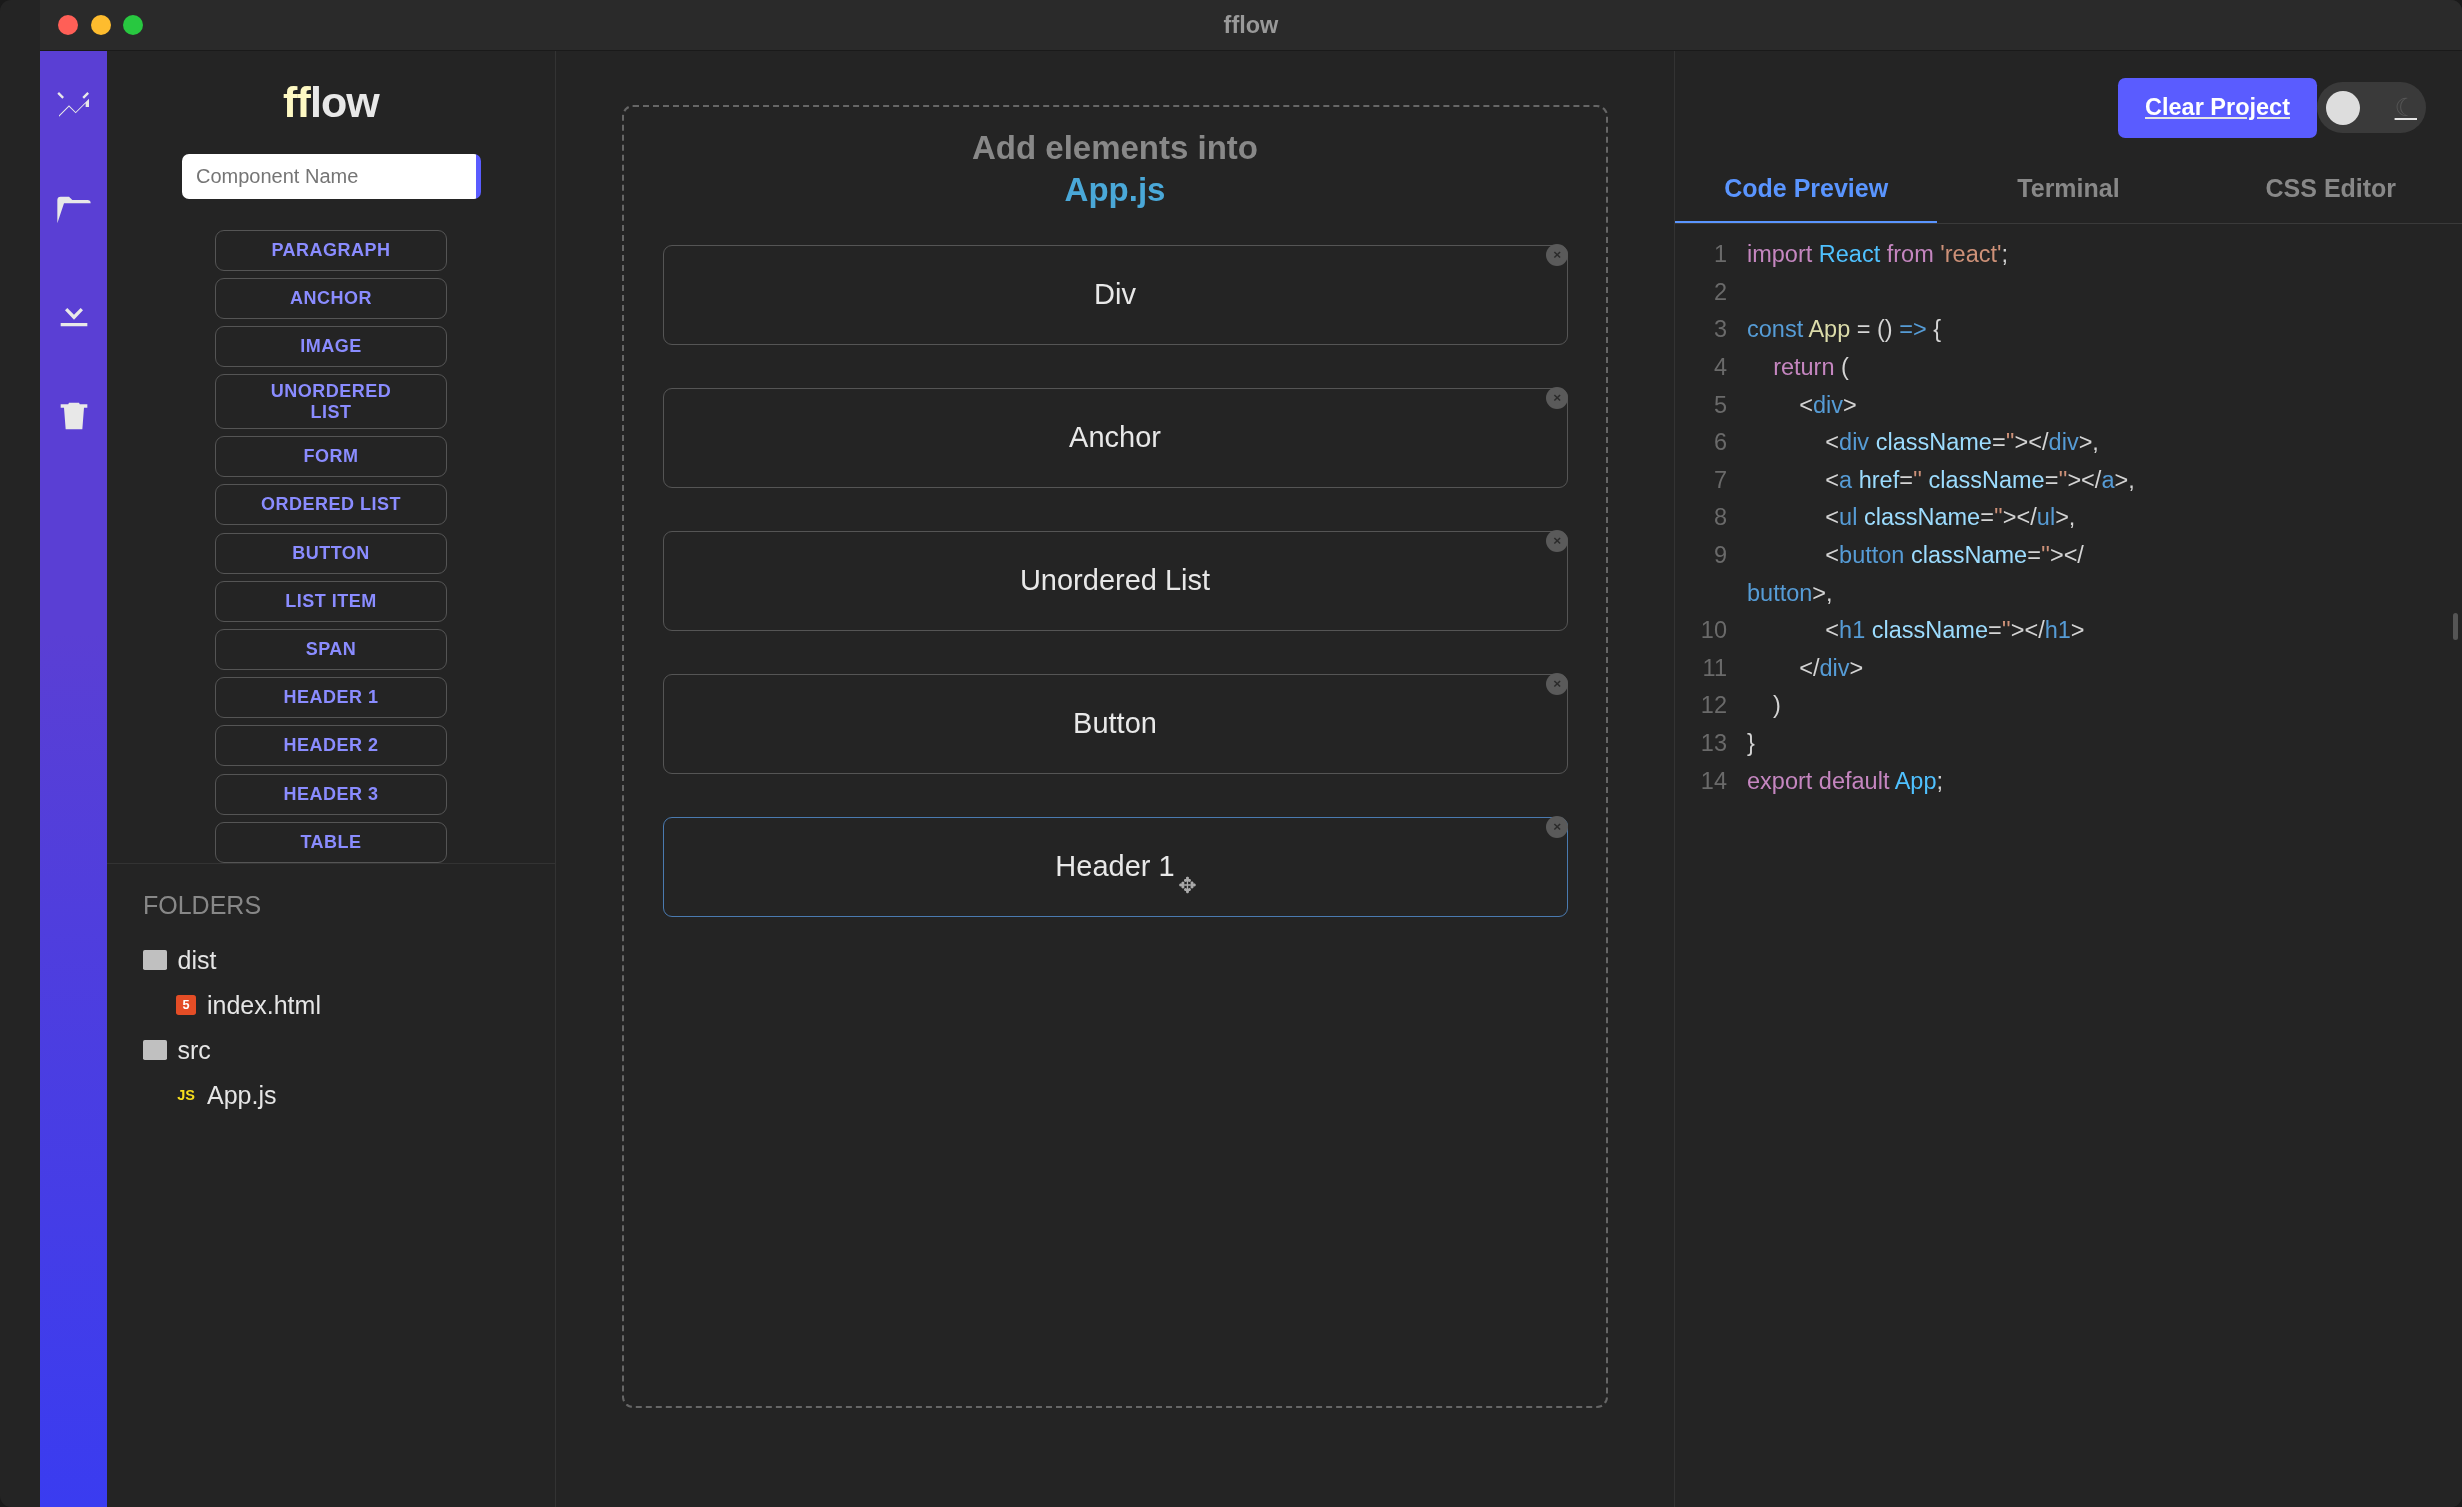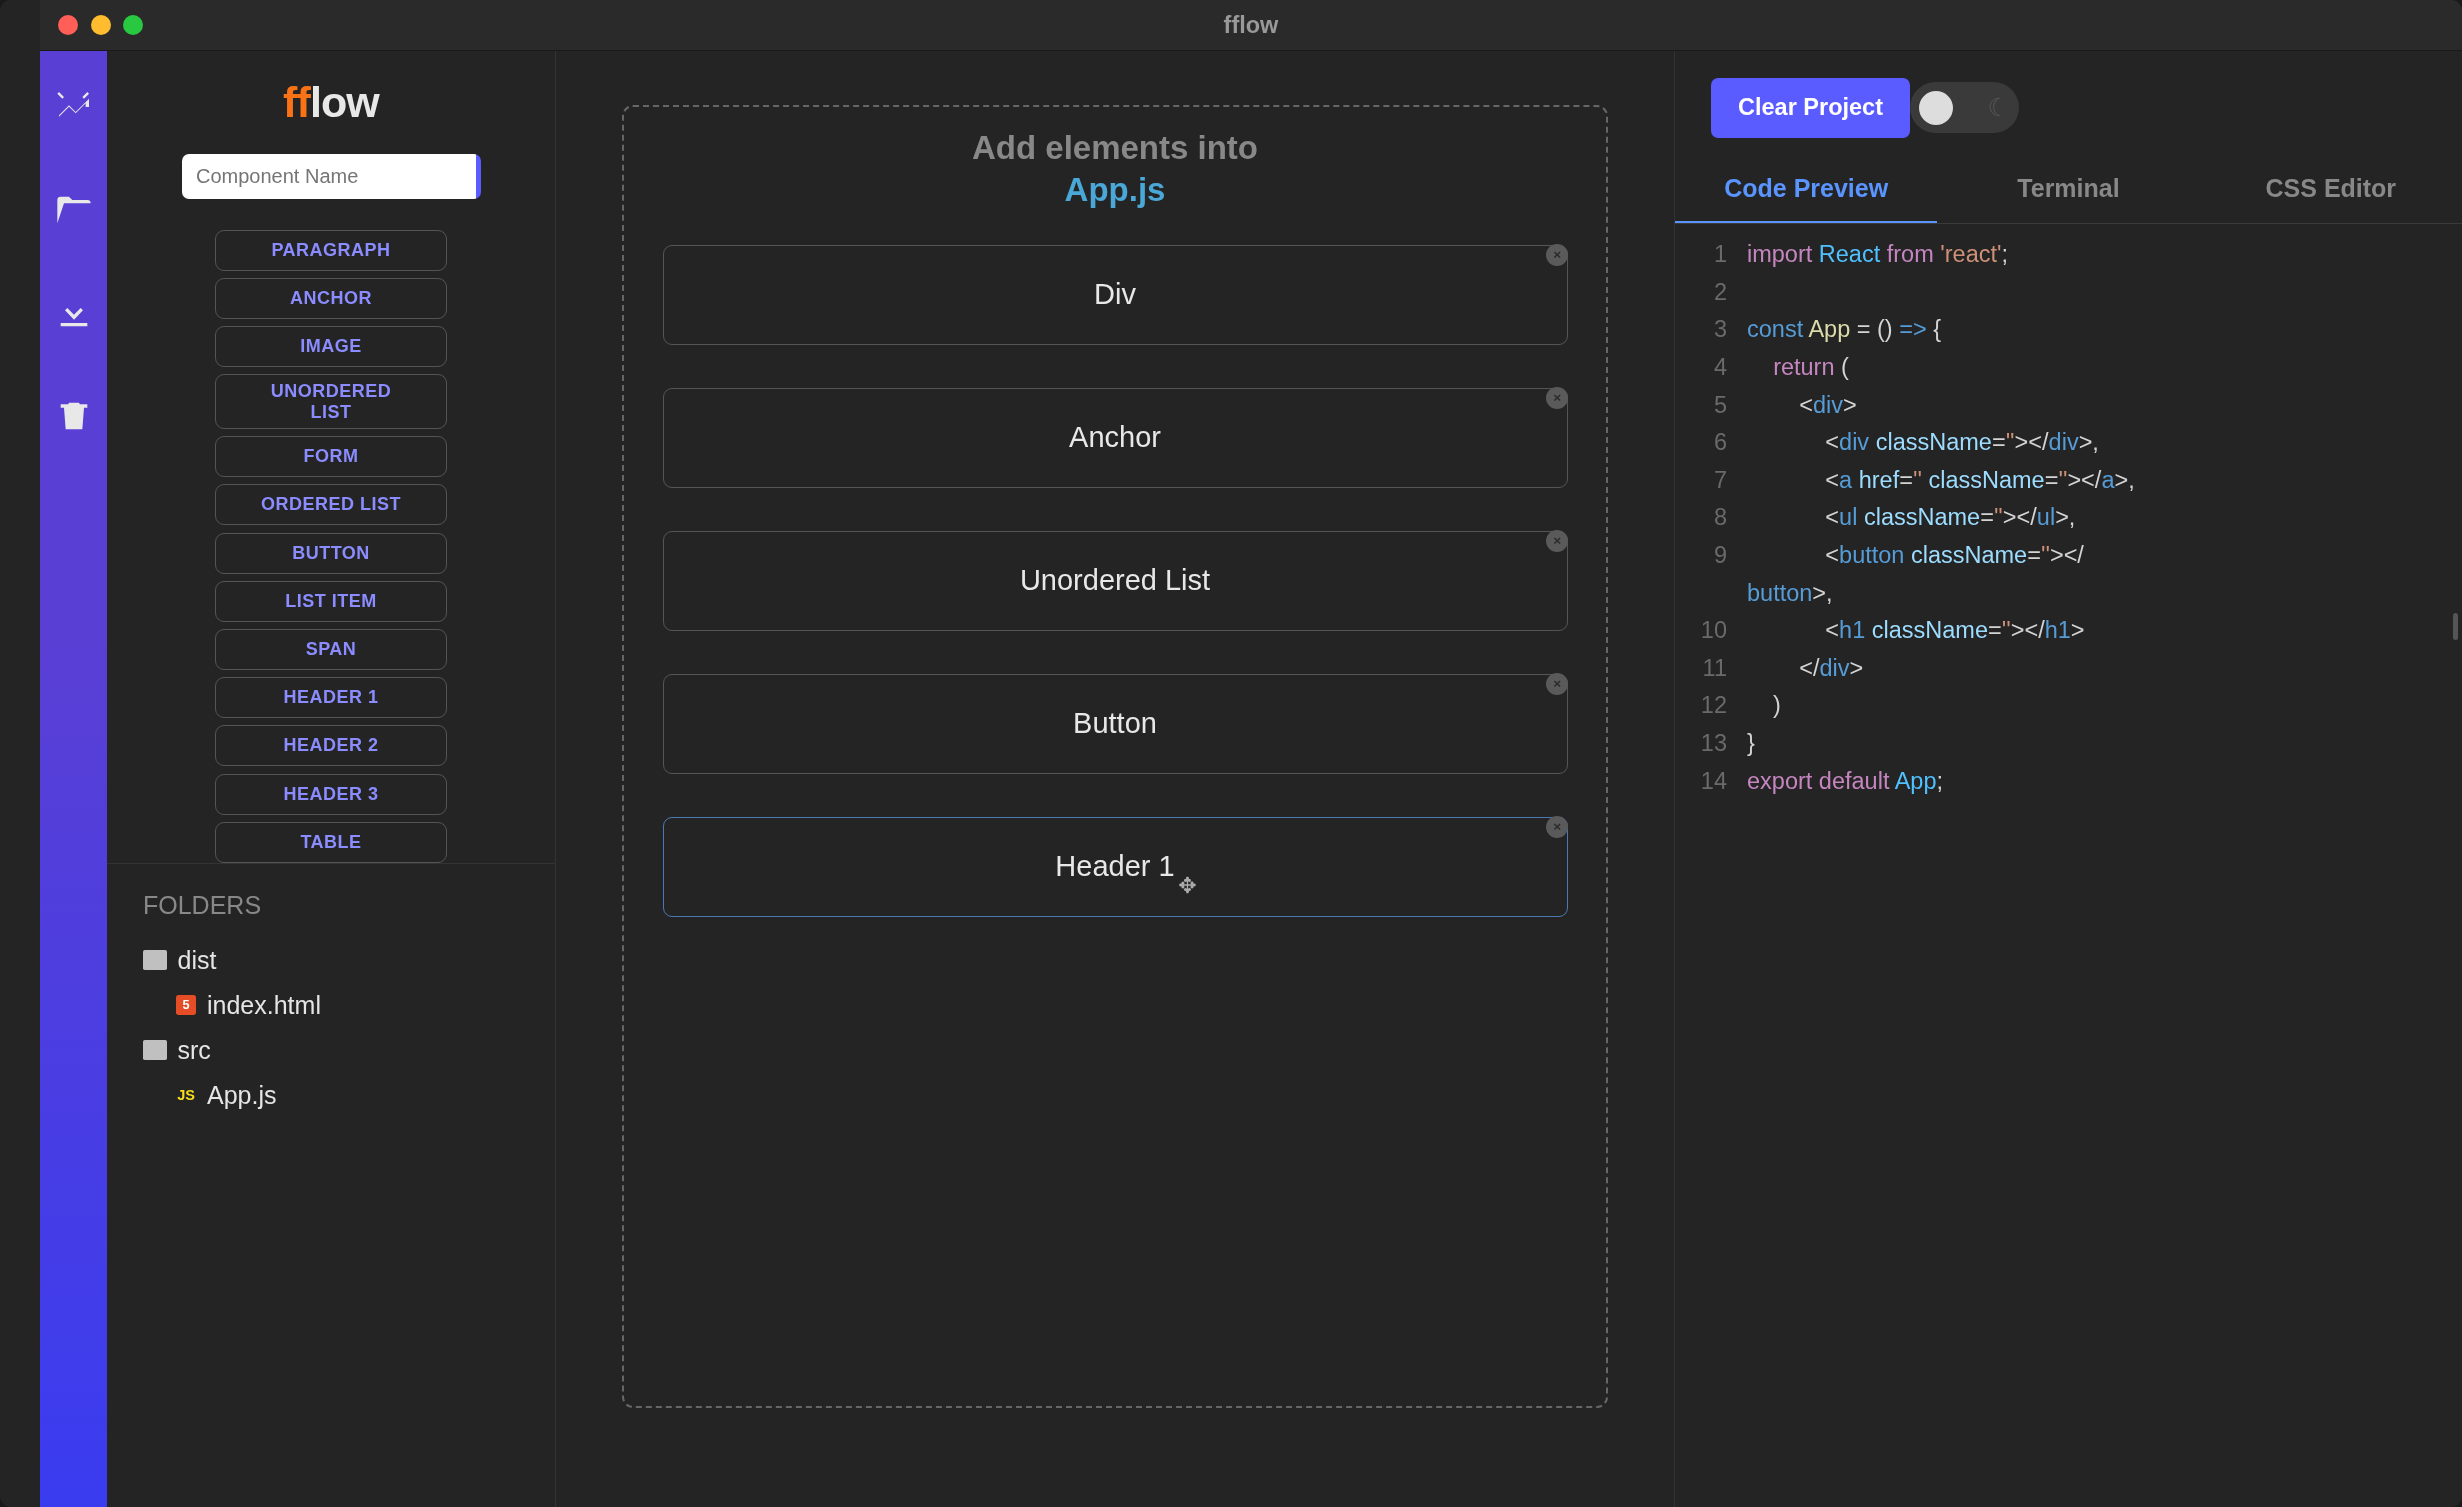--- a/index.html
+++ b/index.html
@@ -12,21 +12,21 @@
 .tl-yellow { background: #febc2e; }
 .tl-green { background: #28c840; }
 .title-text { position: absolute; left: 50%; transform: translateX(-50%); color: #999; font-size: 23.5px; font-weight: 600; }
 .body-area { flex: 1; display: flex; }
 .iconbar { width: 67px; background: linear-gradient(180deg, #5a3fd4 0%, #5a3fd4 40%, #3a3cf0 100%); display: flex; flex-direction: column; align-items: center; padding: 36px 0; gap: 63px; }
 .icon-btn { width: 40px; height: 40px; display: flex; align-items: center; justify-content: center; cursor: pointer; }
 .icon-btn svg { width: 40px; height: 40px; fill: #e8e8e8; }
 .sidebar { width: 449px; background: #242424; display: flex; flex-direction: column; border-right: 0.9px solid #333; }
 .sidebar-top { padding: 27px 36px 18px; display: flex; flex-direction: column; align-items: center; }
 .logo { font-size: 43px; font-weight: 800; letter-spacing: -0.9px; }
-.logo-ff { color: #f97316; }
+.logo-ff { color: #fef9c3; }
 .logo-low { color: #e8e8e8; }
 .add-row { margin-top: 27px; display: flex; width: 299px; border-radius: 7px; overflow: hidden; }
 .comp-input { flex: 1; padding: 11px 14.5px; border: none; background: #fff; font-size: 20px; color: #666; outline: none; }
 .add-btn { background: #5a5cff; color: #fff; padding: 0 18px; border: none; font-size: 22px; font-weight: 600; cursor: pointer; }
 .elements-list { padding: 12.7px 0 0; display: flex; flex-direction: column; align-items: center; gap: 7.2px; max-height: 706px; }
 .elem-btn { width: 232px; padding: 9px 0; border: 1.8px solid #555; border-radius: 9px; background: #242424; color: #8a8cff; font-size: 18px; font-weight: 800; letter-spacing: 0.5px; text-align: center; cursor: pointer; }
 .elem-btn.two-line { padding: 5.4px 0; }
 .folders-section { flex: 1; border-top: 0.9px solid #333; padding: 27px 36px; }
 .folders-header { font-size: 25px; color: #888; font-weight: 500; margin-bottom: 18px; }
 .tree { font-size: 25px; line-height: 1.8; }
@@ -37,21 +37,21 @@
 .js-ico { width: 20px; height: 20px; display: inline-flex; align-items: center; justify-content: center; font-size: 14.5px; color: #f7df1e; font-weight: 800; }
 .canvas-area { flex: 1; background: #242424; display: flex; align-items: flex-start; justify-content: center; padding: 54px 36px; border-right: 0.9px solid #333; }
 .canvas { width: 986px; height: 1303px; border: 2.7px dashed #666; border-radius: 11px; padding: 22px; display: flex; flex-direction: column; align-items: center; }
 .canvas-title { font-size: 33px; font-weight: 700; color: #888; margin-bottom: 3.6px; }
 .canvas-sub { font-size: 33px; font-weight: 800; color: #4aa8d8; margin-bottom: 36px; }
 .canvas-block { width: 905px; height: 100px; border: 1.8px solid #555; border-radius: 9px; display: flex; align-items: center; justify-content: center; position: relative; margin-bottom: 43px; font-size: 29px; color: #e8e8e8; cursor: move; }
 .canvas-block.selected { border-color: #4a7ab0; }
 .delete-pill { position: absolute; top: -1.8px; right: -1.8px; width: 22px; height: 22px; background: #5a5a5a; border-radius: 50%; display: flex; align-items: center; justify-content: center; font-size: 13.6px; color: #2a2a2a; cursor: pointer; font-weight: 800; }
 .move-cursor { position: absolute; bottom: 16.3px; left: 57%; font-size: 22px; color: #aaa; }
 .right-panel { width: 787px; background: #242424; display: flex; flex-direction: column; }
-.rp-top { display: flex; align-items: center; justify-content: flex-start; padding: 27px 36px 18px; }
+.rp-top { display: flex; align-items: center; justify-content: flex-end; padding: 27px 36px 18px; text-decoration: underline; }
 .clear-btn { background: #5a5cff; color: #fff; border: none; padding: 16.3px 27px; border-radius: 7.2px; font-size: 23.5px; font-weight: 600; cursor: pointer; }
 .toggle { width: 109px; height: 51px; background: #3a3a3a; border-radius: 27px; display: flex; align-items: center; justify-content: space-between; padding: 5.4px 9px; cursor: pointer; }
 .toggle-knob { width: 34px; height: 34px; background: #ddd; border-radius: 50%; }
 .moon { font-size: 25px; color: #555; }
 .rp-tabs { display: flex; border-bottom: 0.9px solid #3a3a3a; }
 .rp-tab { flex: 1; padding: 18px 0; text-align: center; font-size: 25px; font-weight: 700; color: #888; cursor: pointer; }
 .rp-tab.active { color: #5a95ff; border-bottom: 2.7px solid #5a95ff; }
 .code-area { flex: 1; padding: 12.7px 0 0 0; font-family: 'Menlo','Monaco',monospace; font-size: 23.5px; line-height: 1.6; overflow: hidden; position: relative;}
 .code-line { display: flex; }
 .gutter { width: 72px; text-align: right; padding-right: 20px; color: #6a6a6a; user-select: none; }

